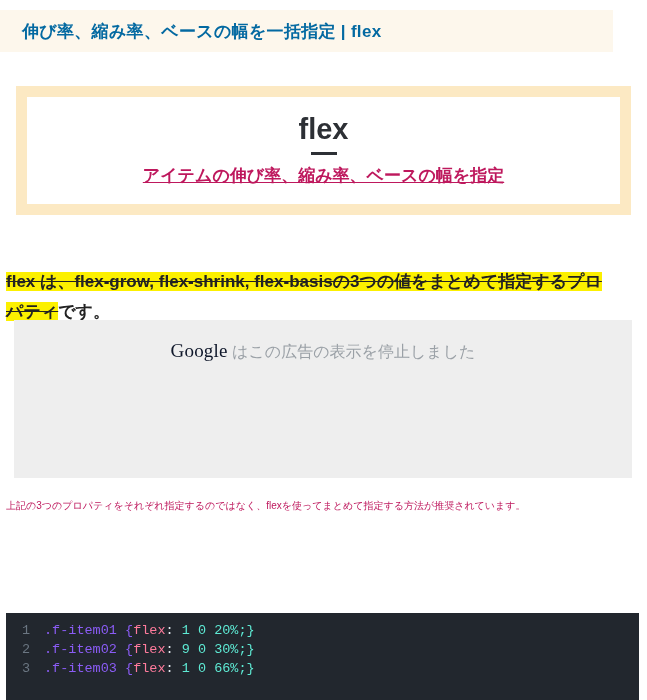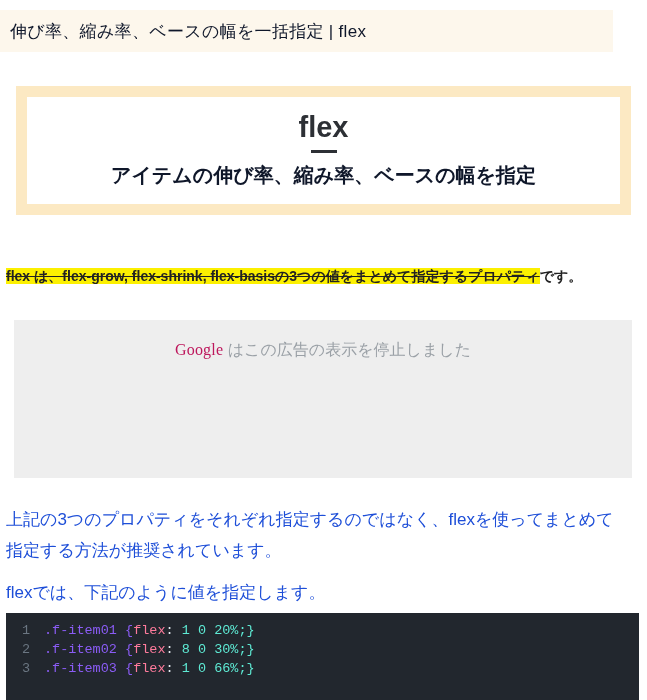--- a/index.html
+++ b/index.html
@@ -25,24 +25,24 @@
     position: absolute;
     left: 0;
     top: 10px;
     width: 613px;
     height: 42px;
     background: #fdf7ec;
     display: flex;
     align-items: center;
   }
   .heading-text {
-    padding-left: 10px;
+    padding-left: 22px;
     font-size: 17px;
-    font-weight: normal;
-    color: #0f172a;
+    font-weight: bold;
+    color: #0369a1;
     letter-spacing: 0.3px;
   }
 
   
   .eyecatch-outer {
     position: absolute;
     left: 16px;
     top: 86px;
     width: 615px;
     height: 129px;
@@ -65,32 +65,33 @@
     color: #2d3035;
     line-height: 1.1;
   }
   .eyecatch-rule {
     width: 26px;
     height: 3px;
     background: #2d3035;
     margin: 7px 0 9px 0;
   }
   .eyecatch-sub {
-    font-size: 20px;
-    font-weight: bold;
-    color: #0f172a;
+    font-size: 17px;
+    font-weight: bold;
+    color: #be185d;
+    text-decoration: underline;
   }
 
   
   .lead {
     position: absolute;
     left: 6px;
     top: 250px;
     width: 600px;
-    font-size: 14px;
+    font-size: 17px;
     line-height: 1.75;
     font-weight: bold;
     color: #222222;
   }
   .hl {
     background: #fcf000;
     text-decoration: line-through;
     text-decoration-color: #222222;
   }
   .lead .tail {
@@ -110,33 +111,33 @@
     position: absolute;
     left: 0;
     top: 20px;
     width: 100%;
     text-align: center;
     font-size: 16px;
     color: #9aa0a6;
   }
   .google-word {
     font-family: "Liberation Serif", serif;
-    font-size: 16px;
+    font-size: 19px;
     letter-spacing: 0.2px;
-    color: #be185d;
+    color: #0f172a;
   }
 
   
   .para {
     position: absolute;
     left: 6px;
     width: 620px;
-    font-size: 17px;
+    font-size: 10px;
     line-height: 1.85;
-    color: #1d4ed8;
+    color: #be185d;
   }
   .para-1 { top: 487px; }
   .para-2 { top: 560px; }
 
   
   .code-block {
     position: absolute;
     left: 6px;
     top: 613px;
     width: 633px;
@@ -182,38 +183,37 @@
     </div>
   </div>
 
   <p class="lead"><span class="hl">flex は、flex-grow, flex-shrink, flex-basisの3つの値をまとめて指定するプロパティ</span><span class="tail">です。</span></p>
 
   <div class="ad-block">
     <div class="ad-text"><span class="google-word">Google</span><span> はこの広告の表示を停止しました</span></div>
   </div>
 
   <p class="para para-1">上記の3つのプロパティをそれぞれ指定するのではなく、flexを使ってまとめて指定する方法が推奨されています。</p>
-  <p class="para para-2">flexでは、下記のように値を指定します。</p>
 
   <div class="code-block">
 
     <div class="code-line">
       <span class="ln">1</span>
       <span class="code-sel">.f-item01 {</span>
       <span class="code-prop">flex</span>
       <span class="code-punct">: </span>
       <span class="code-val">1 0 20%;}</span>
     </div>
 
     <div class="code-line">
       <span class="ln">2</span>
       <span class="code-sel">.f-item02 {</span>
       <span class="code-prop">flex</span>
       <span class="code-punct">: </span>
-      <span class="code-val">8 0 30%;}</span>
+      <span class="code-val">9 0 30%;}</span>
     </div>
 
     <div class="code-line">
       <span class="ln">3</span>
       <span class="code-sel">.f-item03 {</span>
       <span class="code-prop">flex</span>
       <span class="code-punct">: </span>
       <span class="code-val">1 0 66%;}</span>
     </div>
 

